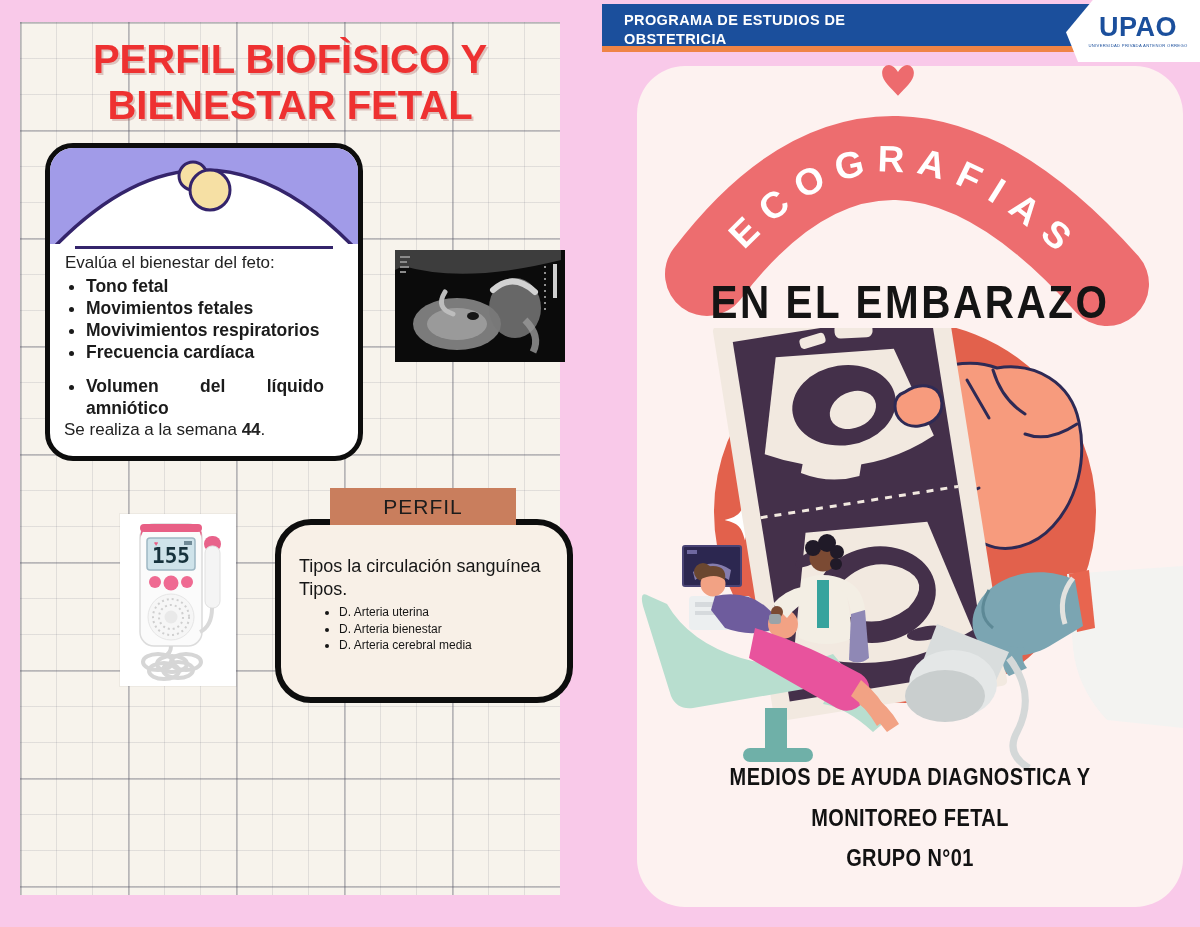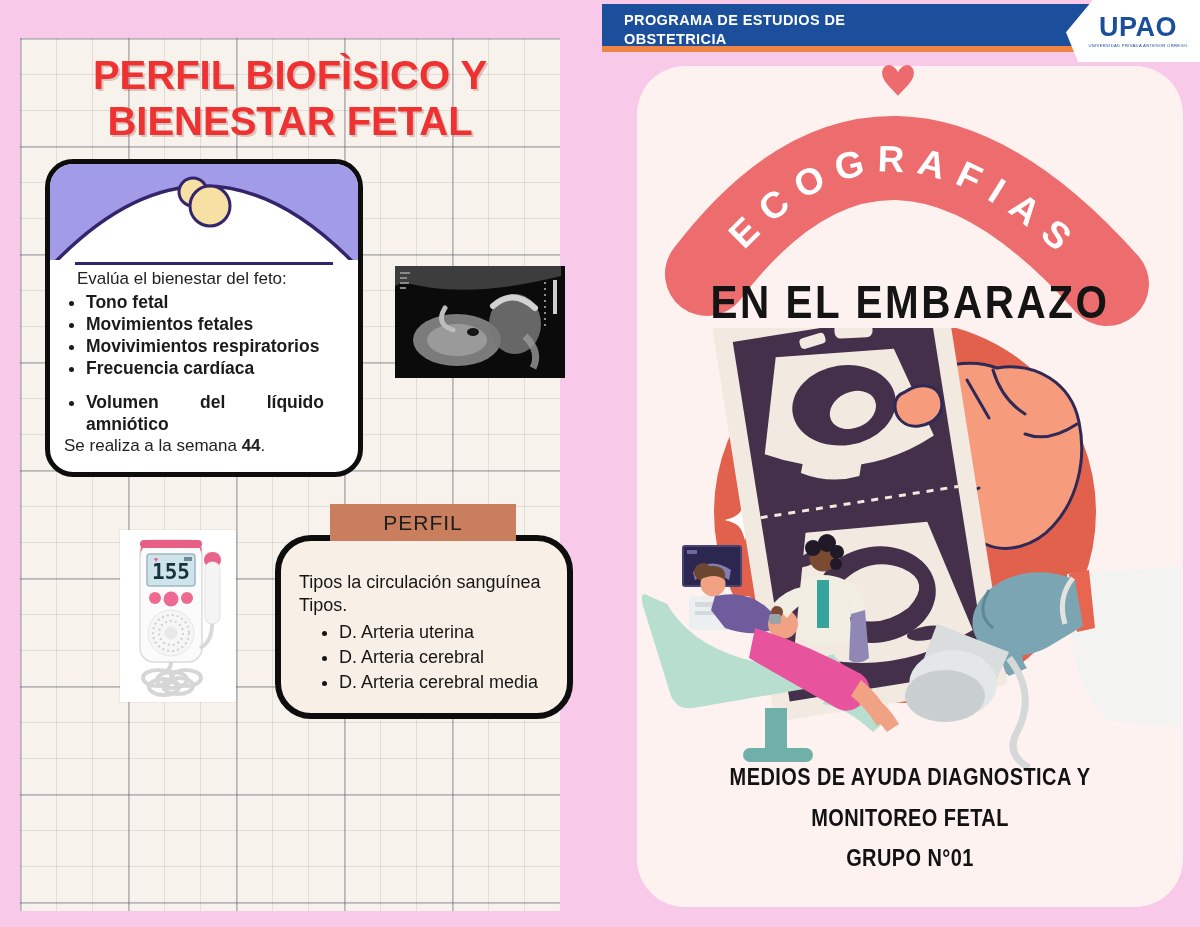--- a/index.html
+++ b/index.html
@@ -1,56 +1,56 @@
 <!DOCTYPE html>
 <html><head>
 <meta charset="utf-8">
 <style>
   html,body{margin:0;padding:0;background:#e9e9e9;}
   .poster{position:relative;width:1200px;height:927px;background:#F9C9E9;overflow:hidden;
           font-family:"Liberation Sans",sans-serif;}
 
   
-  .left-panel{position:absolute;left:20px;top:38px;width:540px;height:873px;
+  .left-panel{position:absolute;left:20px;top:22px;width:540px;height:873px;
     background-color:#F7F3EC;
     background-image:
       linear-gradient(to right, rgba(90,90,105,0.30) 2px, transparent 2px),
       linear-gradient(to bottom, rgba(90,90,105,0.30) 2px, transparent 2px),
       linear-gradient(to right, rgba(110,110,125,0.16) 1px, transparent 1px),
       linear-gradient(to bottom, rgba(110,110,125,0.16) 1px, transparent 1px);
     background-size:108px 108px,108px 108px,36px 36px,36px 36px;}
   .left-title{position:absolute;left:0;top:14px;width:100%;text-align:center;
     font-size:40px;line-height:1.15;font-weight:bold;color:#EE3131;
     text-shadow:2px 2px 0 rgba(130,25,25,0.22);padding:0 28px;box-sizing:border-box;}
 
   .info-card{position:absolute;left:25px;top:121px;width:318px;height:318px;
     background:#fff;border:5px solid #0d0d0d;border-radius:28px;overflow:hidden;box-sizing:border-box;}
   .info-card .arch{display:block;}
   .card-divider{width:84%;margin:2px auto 4px auto;border-top:3px solid #34246B;}
-  .card-intro{font-size:17px;color:#222;padding:0 27px;margin:0;}
+  .card-intro{font-size:17px;color:#222;padding:0 15px;margin:0;}
   .card-list{margin:2px 0 0 0;padding:0 0 0 36px;list-style:disc;width:238px;}
   .card-list li{font-size:17.5px;font-weight:bold;color:#1b1b1b;line-height:1.26;}
   .card-list li:last-child{text-align:justify;margin-top:12px;}
   .card-note{font-size:17px;color:#222;padding:1px 14px 0 14px;}
   .card-note b{font-weight:bold;}
 
   .us-photo{position:absolute;left:375px;top:228px;width:170px;height:112px;}
 
   .doppler-photo{position:absolute;left:100px;top:492px;width:116px;height:172px;background:#ffffff;
     box-shadow:0 0 0 1px rgba(0,0,0,0.04);}
 
   .dopler-head{position:absolute;left:310px;top:466px;width:186px;height:37px;background:#C97E5D;
     display:flex;align-items:center;justify-content:center;z-index:3;
     font-size:21px;letter-spacing:1px;color:#1c1c1c;}
   .dopler-box{position:absolute;left:255px;top:497px;width:298px;height:184px;background:#F8F0E7;
     border:6px solid #0d0d0d;border-radius:36px;z-index:2;box-sizing:border-box;
     padding:30px 14px 0 18px;}
   .dopler-box .l1,.dopler-box .l2{font-size:18px;color:#161616;line-height:1.3;}
   .dopler-list{margin:2px 0 0 0;padding-left:40px;list-style:disc;}
-  .dopler-list li{font-size:18px;color:#161616;line-height:1.4;}
+  .dopler-list li{font-size:12px;color:#161616;line-height:1.4;}
 
   
   .blue-bar{position:absolute;left:602px;top:4px;width:598px;height:46px;background:#1B4F9C;}
   .blue-bar .txt{padding:7px 0 0 22px;color:#ffffff;font-weight:bold;font-size:14.5px;
     line-height:1.3;letter-spacing:0.4px;}
   .orange-bar{position:absolute;left:602px;top:46px;width:598px;height:6px;background:#EF8446;}
   .upao-badge{position:absolute;left:1066px;top:0;width:134px;height:62px;background:#ffffff;z-index:5;
     clip-path:polygon(20% 0,100% 0,100% 100%,9% 100%,0 52%);
     display:flex;flex-direction:column;align-items:center;justify-content:center;padding-left:10px;box-sizing:border-box;}
   .upao-badge .logo{color:#1B4F9C;font-weight:bold;font-size:27px;letter-spacing:0.5px;line-height:1;}
@@ -152,21 +152,21 @@
         <path d="M 51 132 Q 51 140 44 142"></path>
       </g>
     </svg>
 
     <div class="dopler-head">PERFIL</div>
     <div class="dopler-box">
       <div class="l1">Tipos la circulación sanguínea</div>
       <div class="l2">Tipos.</div>
       <ul class="dopler-list">
         <li>D. Arteria uterina</li>
-        <li>D. Arteria cerebral</li>
+        <li>D. Arteria bienestar</li>
         <li>D. Arteria cerebral media</li>
       </ul>
     </div>
   </div>
 
   <div class="blue-bar">
     <div class="txt">
       <div>PROGRAMA DE ESTUDIOS DE</div>
       <div>OBSTETRICIA</div>
     </div>

